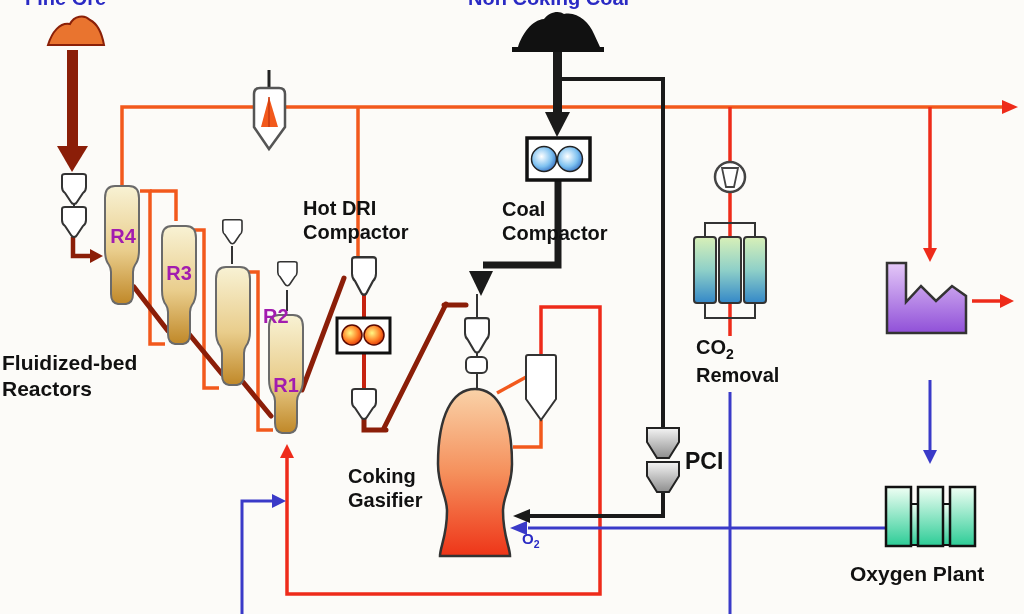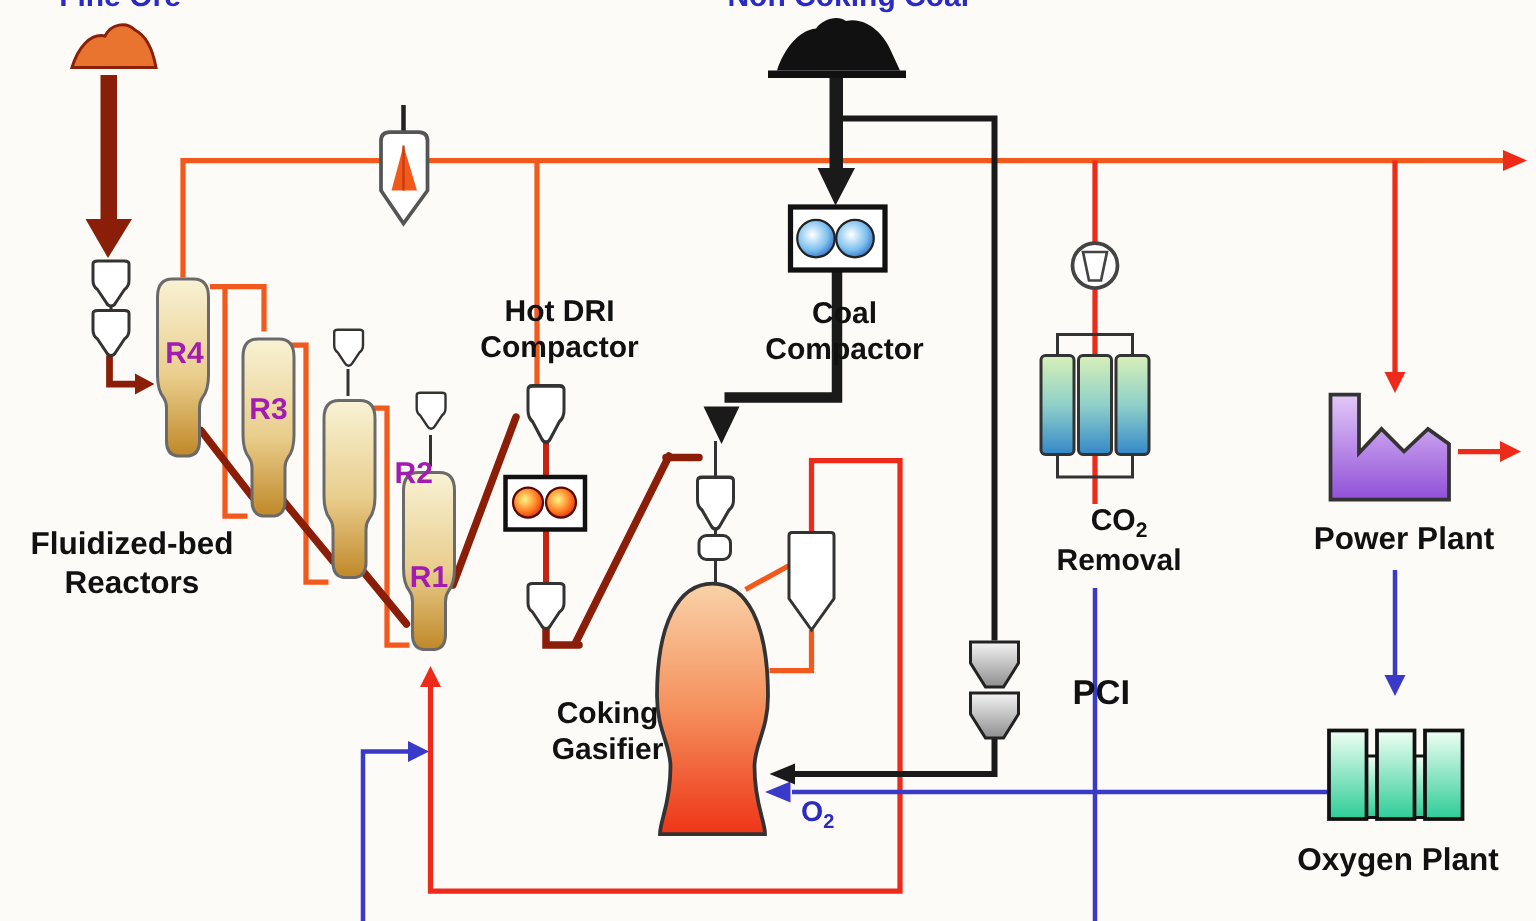--- a/index.html
+++ b/index.html
@@ -1,21 +1,21 @@
 <!DOCTYPE html>
 <html><head>
 <meta charset="utf-8">
 <style>
   html,body{margin:0;padding:0;background:#fff;}
   #stage{
     position:relative;width:1024px;height:614px;overflow:hidden;
     background:#fcfbf8;font-family:"Liberation Sans",sans-serif;
   }
   #pipes{position:absolute;left:0;top:0;}
-  .lbl{position:absolute;font-weight:bold;color:#111;text-align:center;line-height:1.22;}
+  .lbl{position:absolute;font-weight:bold;color:#111;text-align:left;line-height:1.22;}
   .lbl.blue{color:#2a2ac4;}
   .lbl sub{font-size:70%;}
   .rlabel{position:absolute;font-weight:bold;color:#a21caf;font-size:20px;text-align:center;}
 </style>
 </head>
 <body>
 
 <div id="stage">
 
 <svg id="pipes" width="1024" height="614" viewBox="0 0 1024 614">
@@ -282,23 +282,22 @@
 <div class="lbl" style="left:348px;top:464px;width:114px;font-size:20px;">
   <span>Coking</span><br>
   <span>Gasifier</span>
 </div>
 
 <div class="lbl" style="left:696px;top:335px;width:100px;font-size:20px;">
   <span>CO</span><sub>2</sub><br>
   <span>Removal</span>
 </div>
 
-<div class="lbl" style="left:685px;top:447px;width:48px;font-size:23px;text-align:left;margin-left:30px;">PCI</div>
-
-<div class="lbl" style="left:860px;top:347px;width:152px;font-size:21px;">Power Plant</div>
+<div class="lbl" style="left:685px;top:447px;width:48px;font-size:23px;text-align:left;">PCI</div>
+
 
 <div class="lbl" style="left:850px;top:561px;width:164px;font-size:21px;">Oxygen Plant</div>
 
-<div class="lbl blue" style="left:522px;top:530px;width:36px;font-size:19px;text-align:left;margin-left:12px;">
+<div class="lbl blue" style="left:522px;top:530px;width:36px;font-size:15px;text-align:left;">
   <span>O</span><sub>2</sub>
 </div>
 
 </div>
 
 </body></html>

